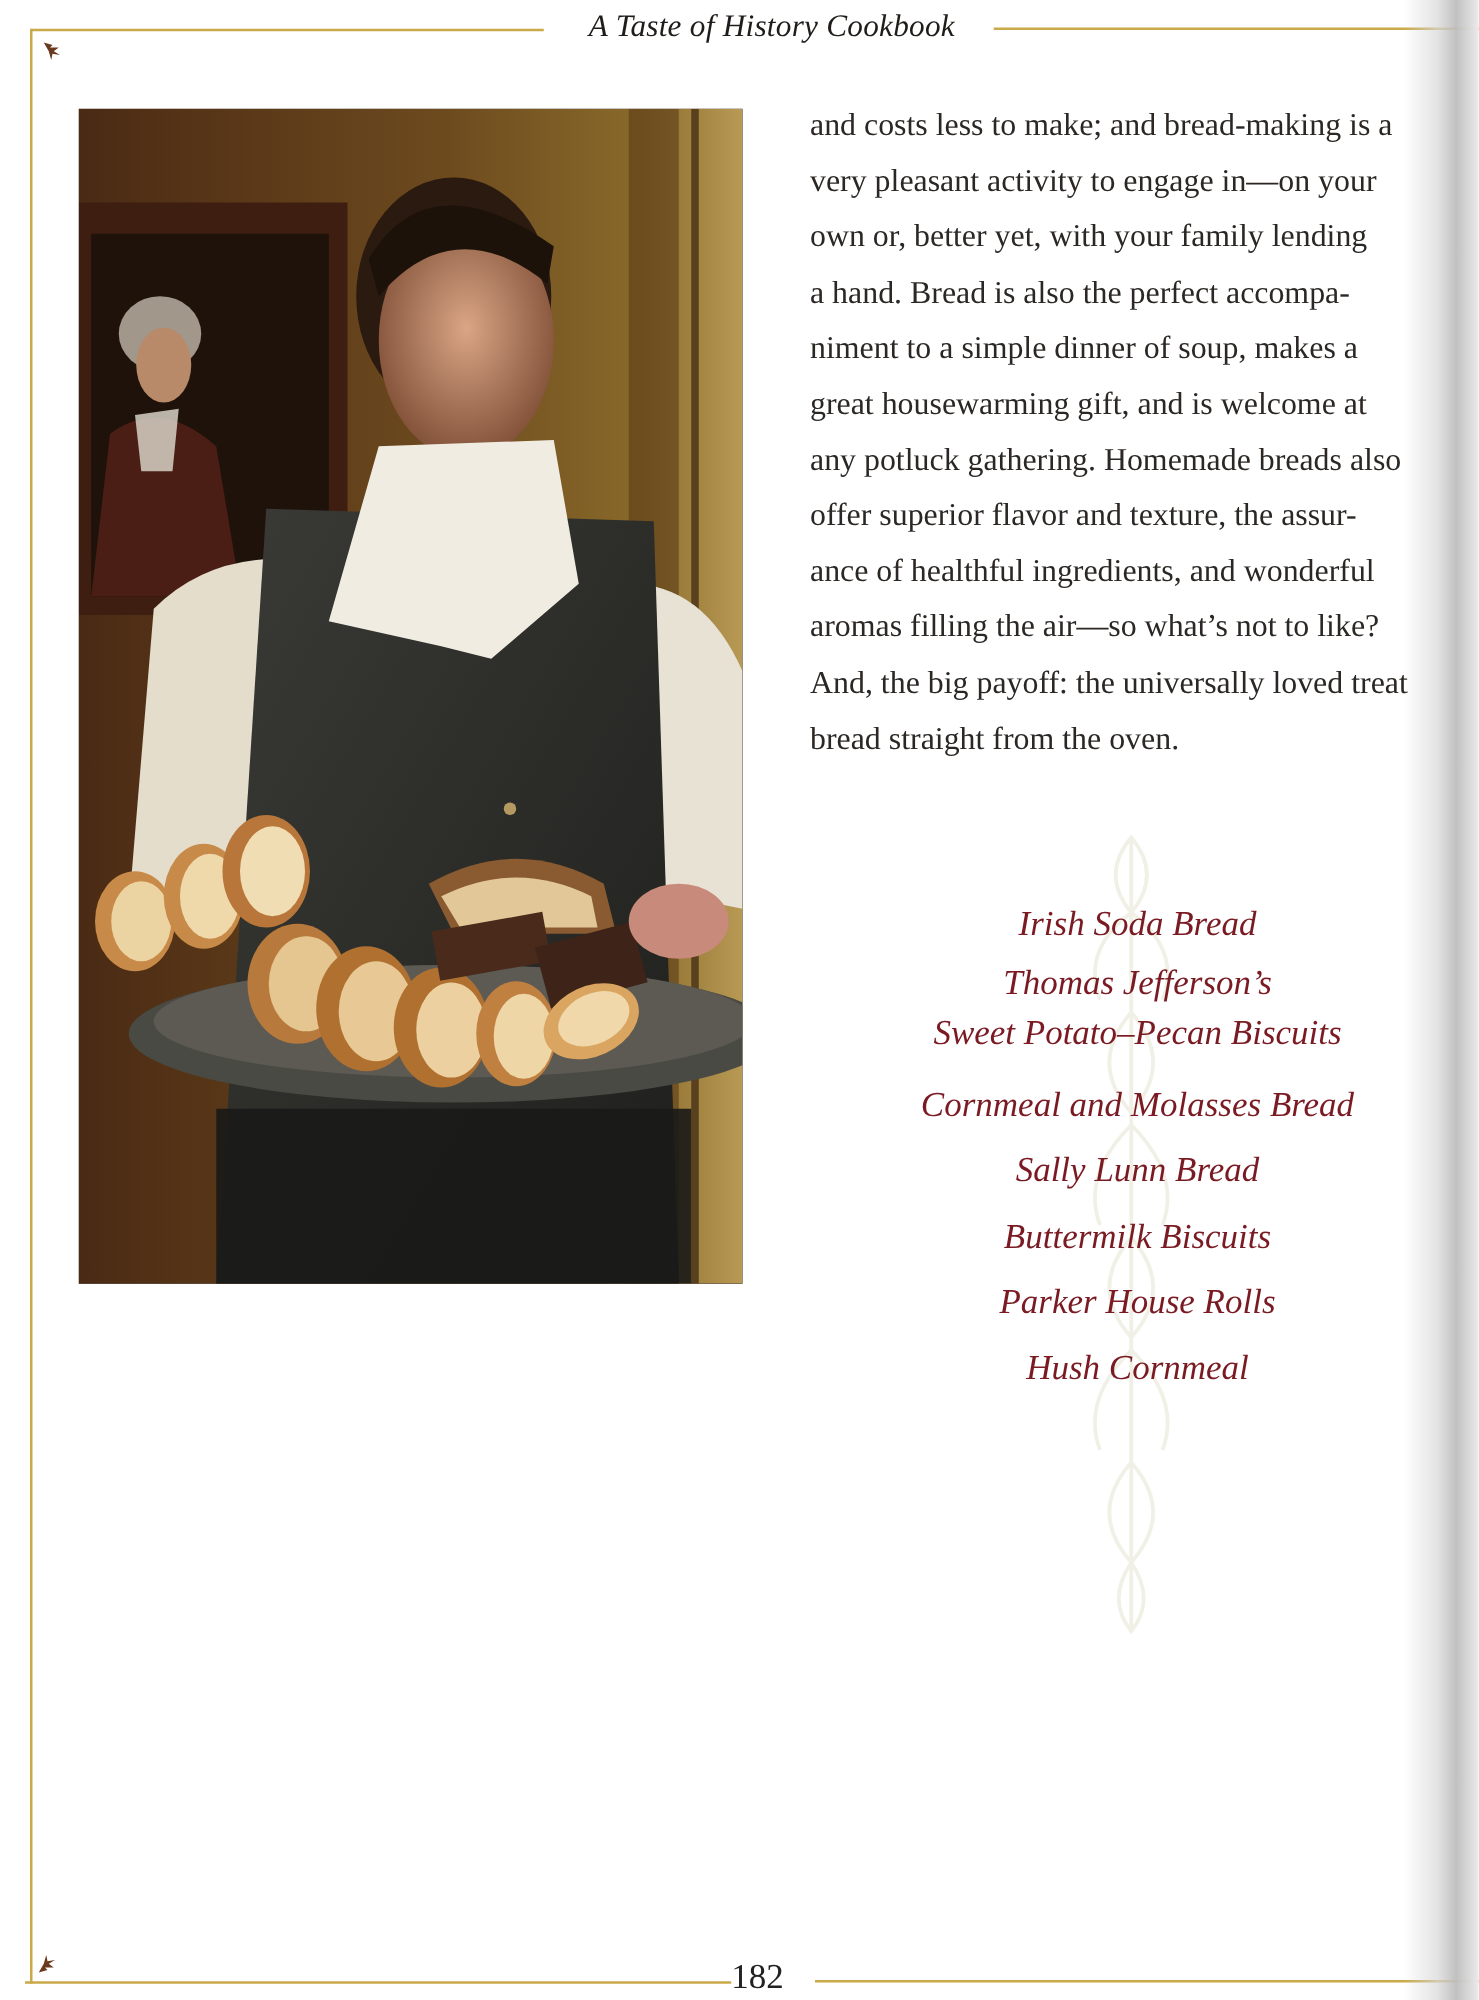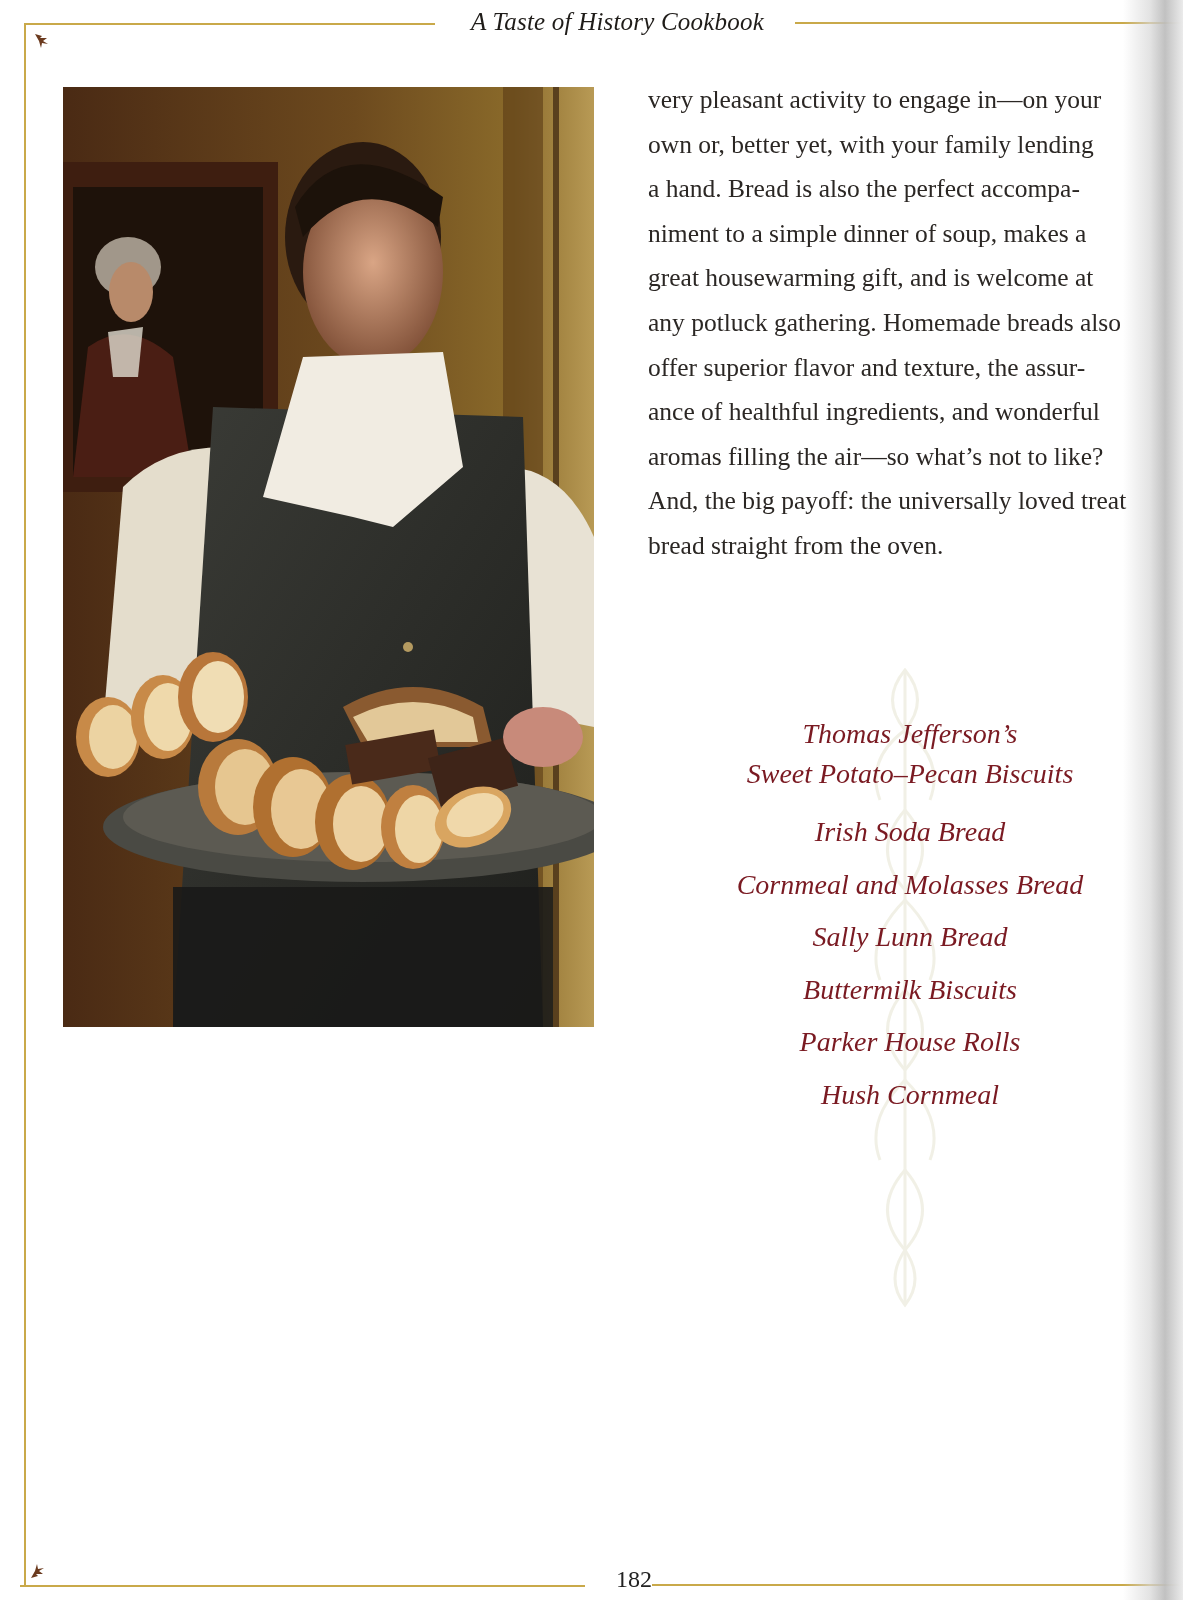--- a/index.html
+++ b/index.html
@@ -20,22 +20,22 @@
 
     .corner-ornament { position: absolute; width: 18px; height: 18px; }
     .corner-ornament.top { left: 33px; top: 32px; }
     .corner-ornament.bottom { left: 29px; top: 1562px; }
 
     .running-head {
       position: absolute; left: 440px; top: 8px; width: 355px; text-align: center;
       font-style: italic; font-size: 25px; color: #1f1c19; letter-spacing: 0.2px;
     }
     .page-number {
-      position: absolute; left: 585px; top: 1566px; width: 67px; text-align: right;
-      font-family: "Liberation Serif", serif; font-size: 24px; color: #222;
+      position: absolute; left: 585px; top: 1566px; width: 67px; text-align: left;
+      font-family: "Liberation Serif", serif; font-size: 28px; color: #222;
     }
 
     
     .photo {
       position: absolute; left: 63px; top: 87px; width: 531px; height: 940px;
       overflow: hidden; background: #2a1d12;
     }
     .photo svg { display: block; }
 
     
@@ -154,20 +154,21 @@
         <ellipse cx="412" cy="728" rx="30" ry="20" fill="#f0d8aa" transform="rotate(-25 412 728)"></ellipse>
       </g>
 
       <ellipse cx="480" cy="650" rx="40" ry="30" fill="#c88a7a"></ellipse>
 
       <rect x="110" y="800" width="380" height="140" fill="#1a1a18" opacity="0.9"></rect>
     </svg>
   </div>
 
   <div class="body-text">
+    <span class="line">and costs less to make; and bread-making is a</span>
     <span class="line">very pleasant activity to engage in—on your</span>
     <span class="line">own or, better yet, with your family lending</span>
     <span class="line">a hand. Bread is also the perfect accompa-</span>
     <span class="line">niment to a simple dinner of soup, makes a</span>
     <span class="line">great housewarming gift, and is welcome at</span>
     <span class="line">any potluck gathering. Homemade breads also</span>
     <span class="line">offer superior flavor and texture, the assur-</span>
     <span class="line">ance of healthful ingredients, and wonderful</span>
     <span class="line">aromas filling the air—so what’s not to like?</span>
     <span class="line">And, the big payoff: the universally loved treat</span>
@@ -182,25 +183,25 @@
       <path d="M55 240 Q15 280 30 320 M55 240 Q95 280 80 320"></path>
       <path d="M55 330 Q20 370 55 410 Q90 370 55 330 Z"></path>
       <path d="M55 420 Q15 460 30 500 M55 420 Q95 460 80 500"></path>
       <path d="M55 510 Q20 550 55 590 Q90 550 55 510 Z"></path>
       <path d="M55 590 Q35 620 55 645 Q75 620 55 590"></path>
       <line x1="55" y1="10" x2="55" y2="645"></line>
     </g>
   </svg>
 
   <div class="recipe-list">
+    <span class="recipe-item">Irish Soda Bread</span>
     <span class="recipe-item two-line">
       <span style="display:block">Thomas Jefferson’s</span>
       <span style="display:block">Sweet Potato–Pecan Biscuits</span>
     </span>
-    <span class="recipe-item">Irish Soda Bread</span>
     <span class="recipe-item">Cornmeal and Molasses Bread</span>
     <span class="recipe-item">Sally Lunn Bread</span>
     <span class="recipe-item">Buttermilk Biscuits</span>
     <span class="recipe-item">Parker House Rolls</span>
     <span class="recipe-item">Hush Cornmeal</span>
   </div>
 
   <div class="page-number">182</div>
 
   <div class="gutter-shade"></div>

